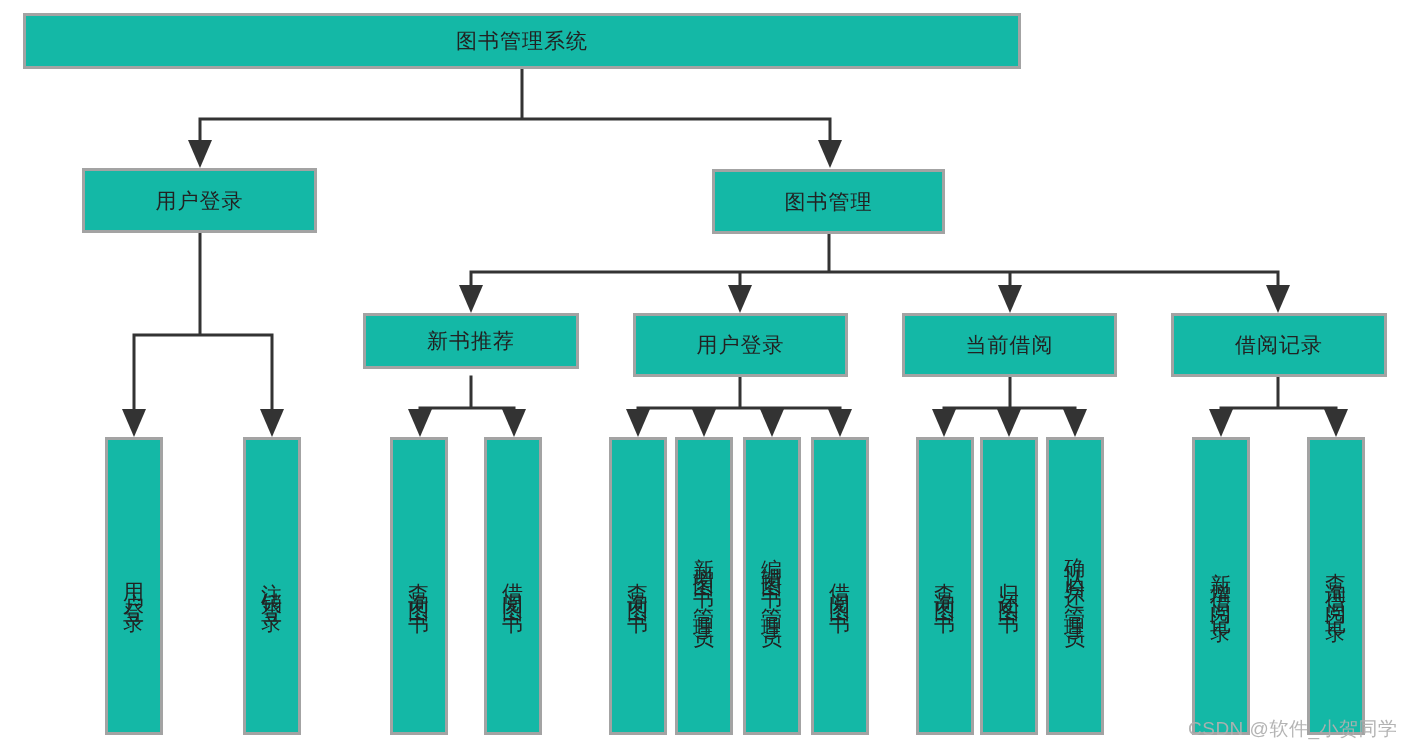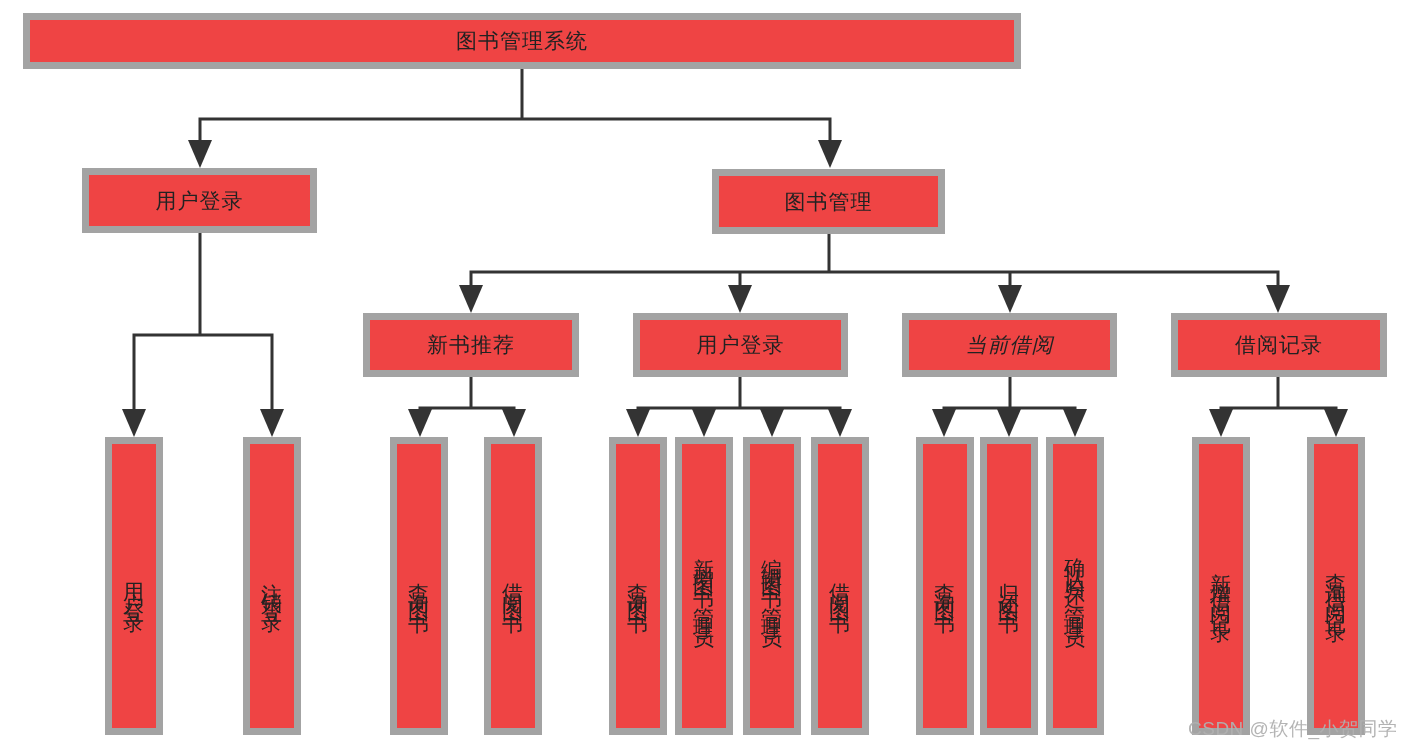--- a/index.html
+++ b/index.html
@@ -6,22 +6,22 @@
   .canvas {
     position: relative;
     width: 1405px; height: 747px;
     background: #ffffff;
     font-family: "Liberation Sans", sans-serif;
     overflow: hidden;
   }
   .connectors { position:absolute; left:0; top:0; width:1405px; height:747px; }
   .box {
     position:absolute;
-    background:#ef4444;
-    border:7px solid #a3a3a3;
+    background:#14b8a6;
+    border:3px solid #a3a3a3;
     box-sizing:border-box;
     display:flex; align-items:center; justify-content:center;
     color:#222222;
     font-size:21px;
     letter-spacing:1px;
     white-space:nowrap;
   }
   .leaf .vtext {
     writing-mode: vertical-rl;
     text-orientation: mixed;
@@ -29,23 +29,23 @@
     line-height:1;
     font-size:21px;
     color:#222222;
   }
   
   .n-root        { left:23px;   top:13px;  width:998px; height:56px; }
   
   .n-login       { left:82px;   top:168px; width:235px; height:65px; }
   .n-management  { left:712px;  top:169px; width:233px; height:65px; }
   
-  .n-newbook     { left:363px;  top:313px; width:216px; height:64px; }
+  .n-newbook     { left:363px;  top:313px; width:216px; height:56px; }
   .n-borrowing   { left:633px;  top:313px; width:215px; height:64px; }
-  .n-current     { left:902px;  top:313px; width:215px; height:64px;font-style:italic; }
+  .n-current     { left:902px;  top:313px; width:215px; height:64px; }
   .n-records     { left:1171px; top:313px; width:216px; height:64px;text-align:center; }
   
   .leaf { top:437px; width:58px; height:298px; }
   .n-login-user       { left:105px;  }
   .n-login-logout     { left:243px;  }
   .n-newbook-query    { left:390px;  }
   .n-newbook-borrow   { left:484px;  }
   .n-borrowing-query  { left:609px;  }
   .n-borrowing-add    { left:675px;  }
   .n-borrowing-edit   { left:743px;  }

